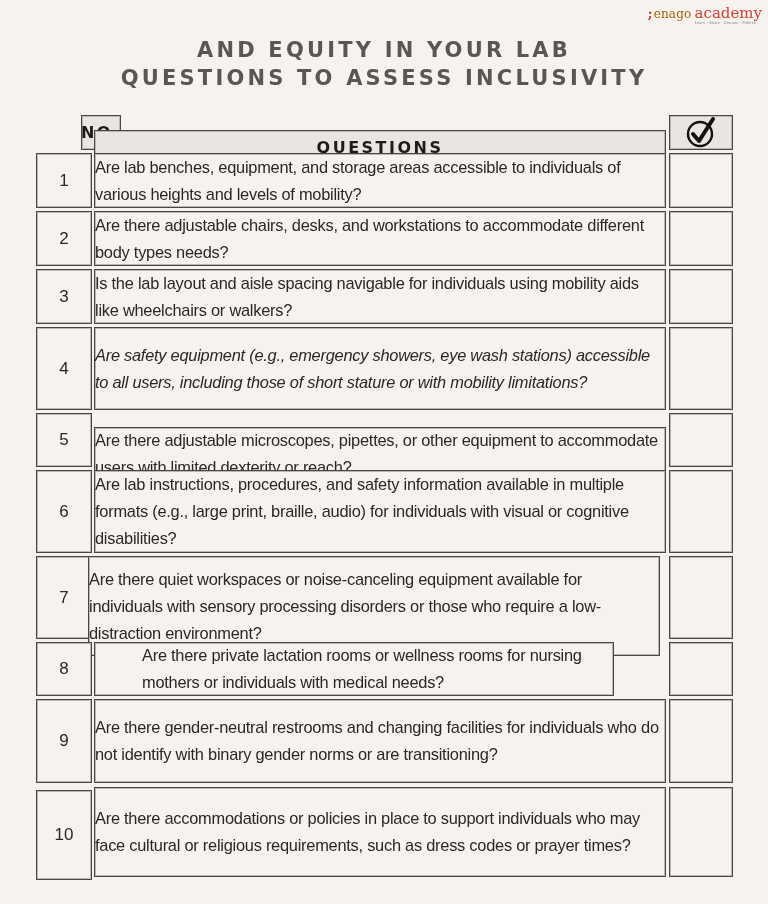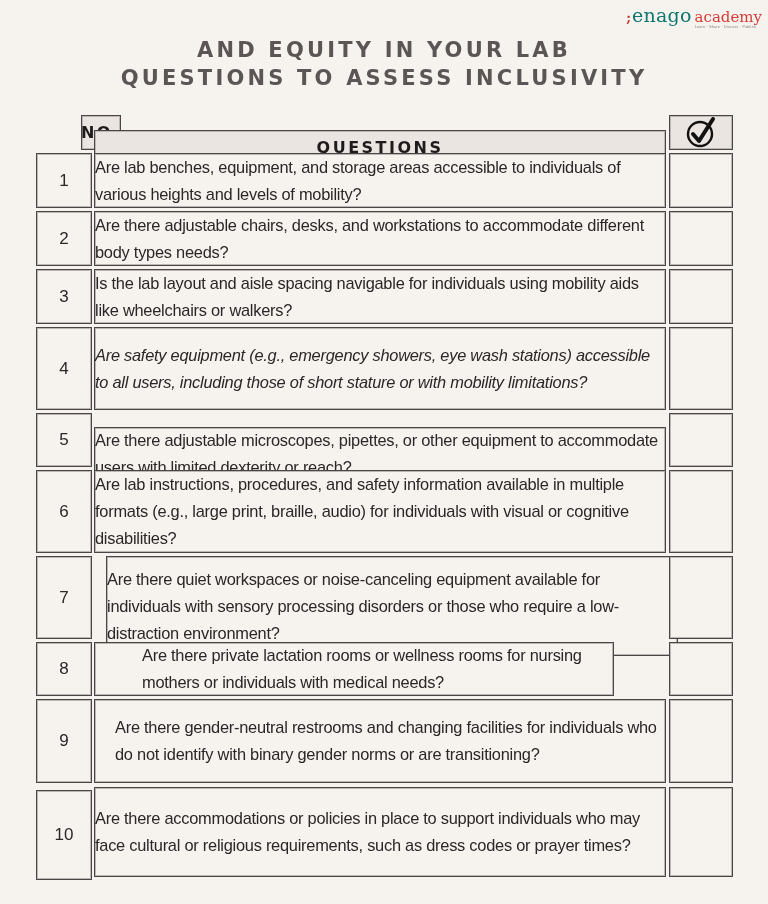--- a/index.html
+++ b/index.html
@@ -20,21 +20,21 @@
       line-height: 1;
     }
     .logo-main { display: flex; align-items: baseline; }
     .logo-mark {
       font-family: "DejaVu Serif", serif;
       color: #c0392b; font-weight: bold; font-size: 13px;
       margin-right: 1px;
     }
     .logo-enago {
       font-family: "DejaVu Serif", serif;
-      color: #0f766e; font-size: 19px; letter-spacing: 0.2px;
+      color: #a16207; font-size: 12px; letter-spacing: 0.2px;
     }
     .logo-academy {
       font-family: "DejaVu Serif", serif;
       color: #d43c36; font-size: 15px; margin-left: 3px;
     }
     .logo-tag {
       font-size: 3.5px; color: #777; letter-spacing: 0.3px;
       margin-top: 1px; margin-right: 6px;
     }
     .title {
@@ -186,21 +186,21 @@
           <span>Are lab instructions, procedures, and safety information available in multiple formats (e.g., large print, braille, audio) for individuals with visual or cognitive disabilities?</span>
         </div>
     </div>
     <div class="cell" style="left:669px;top:470px;width:64px;height:83px;"></div>
   </div>
 
   <div>
     <div class="cell" style="left:36px;top:556px;width:56px;height:83px;">
       <div class="num">7</div>
     </div>
-    <div class="cell" style="left:106px;top:556px;width:572px;height:100px;">
+    <div class="cell" style="left:88px;top:556px;width:572px;height:100px;">
       <div class="q">
           <span>Are there quiet workspaces or noise-canceling equipment available for individuals with sensory processing disorders or those who require a low-distraction environment?</span>
         </div>
     </div>
     <div class="cell" style="left:669px;top:556px;width:64px;height:83px;"></div>
   </div>
 
   <div>
     <div class="cell" style="left:36px;top:642px;width:56px;height:54px;">
       <div class="num">8</div>
@@ -210,21 +210,21 @@
           <span>Are there private lactation rooms or wellness rooms for nursing mothers or individuals with medical needs?</span>
         </div>
     </div>
     <div class="cell" style="left:669px;top:642px;width:64px;height:54px;"></div>
   </div>
 
   <div>
     <div class="cell" style="left:36px;top:699px;width:56px;height:84px;">
       <div class="num">9</div>
     </div>
-    <div class="cell" style="left:94px;top:699px;width:572px;height:84px;padding-left:20px;">
+    <div class="cell" style="left:94px;top:699px;width:572px;height:84px;">
       <div class="q">
           <span>Are there gender-neutral restrooms and changing facilities for individuals who do not identify with binary gender norms or are transitioning?</span>
         </div>
     </div>
     <div class="cell" style="left:669px;top:699px;width:64px;height:84px;"></div>
   </div>
 
   <div>
     <div class="cell" style="left:36px;top:790px;width:56px;height:90px;">
       <div class="num">10</div>

